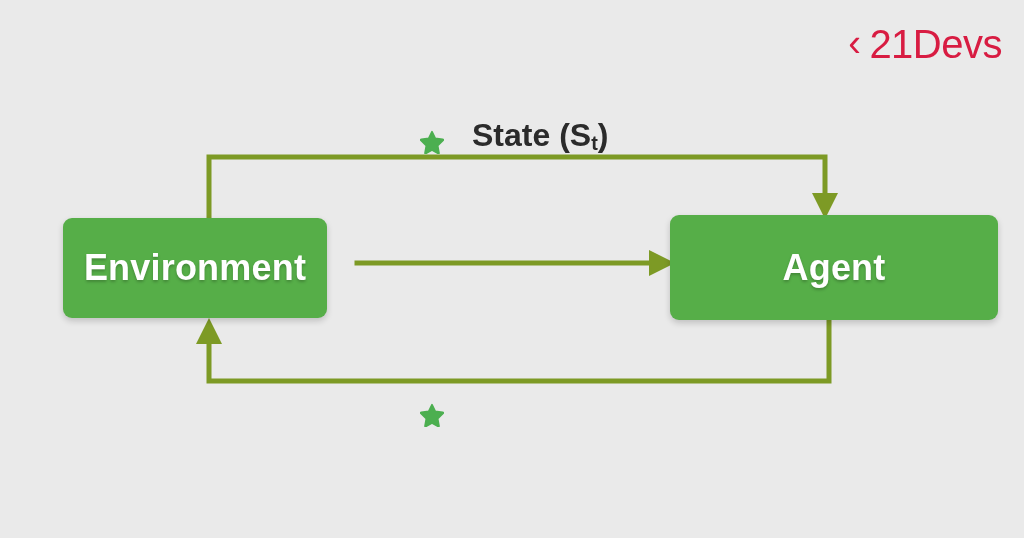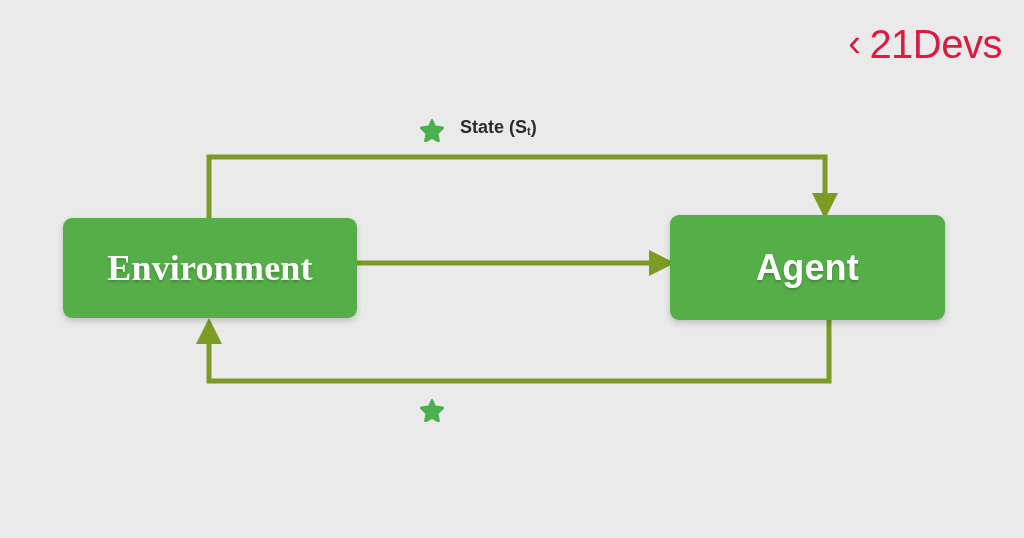--- a/index.html
+++ b/index.html
@@ -66,40 +66,40 @@
     box-shadow: 0 3px 6px rgba(0, 0, 0, 0.18);
     color: #ffffff;
     font-weight: 700;
     letter-spacing: 0.2px;
     text-shadow: 0 2px 3px rgba(0, 0, 0, 0.22);
     user-select: none;
   }
   #node-environment {
     left: 63px;
     top: 218px;
-    width: 294px;
+    width: 264px;
     height: 100px;
     font-size: 36px;
-    font-family: Liberation Serif, serif;
   }
   #node-agent {
     left: 670px;
     top: 215px;
-    width: 275px;
+    width: 328px;
     height: 105px;
     font-size: 36px;
   }
 
   
   .edge-label {
     position: absolute;
     display: flex;
-    gap: 16px;
+    align-items: center;
+    gap: 28px;
     color: #2b2b2b;
-    font-size: 18px;
+    font-size: 32px;
     font-weight: 700;
     white-space: nowrap;
     user-select: none;
   }
   .edge-label .star {
     display: inline-block;
     width: 24px;
     height: 24px;
     flex: 0 0 24px;
     transform: translateY(1px);

